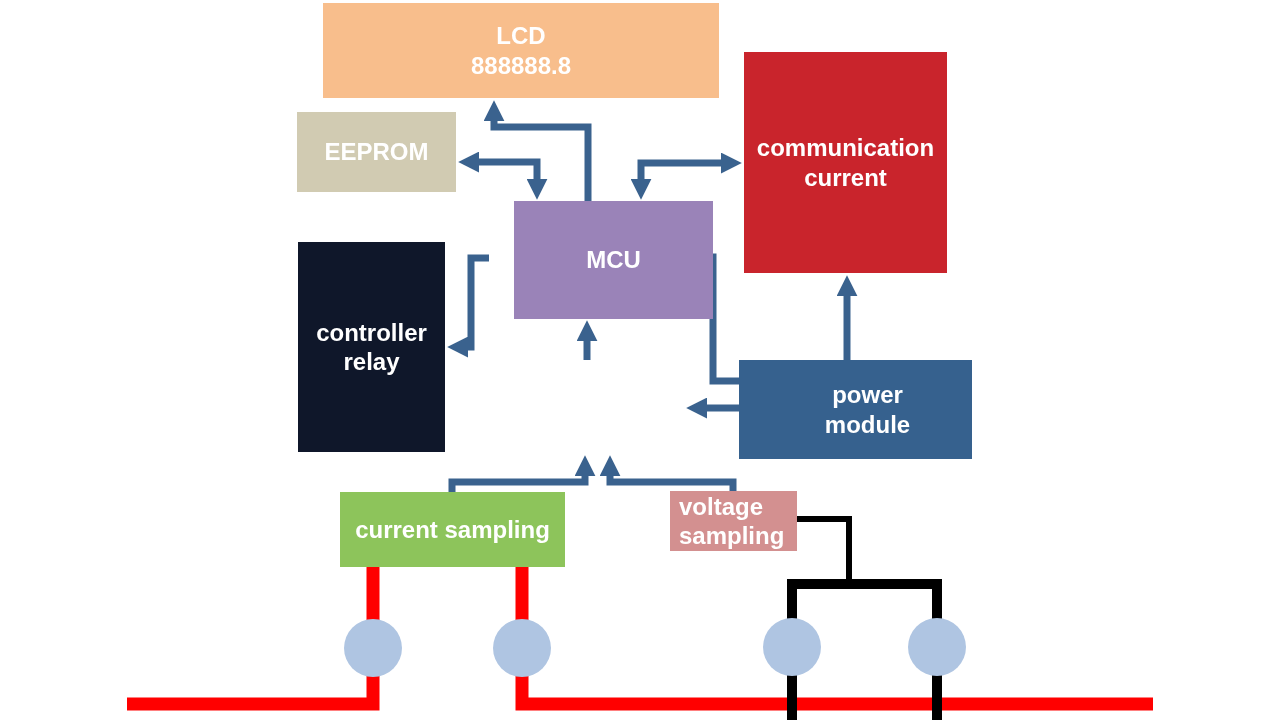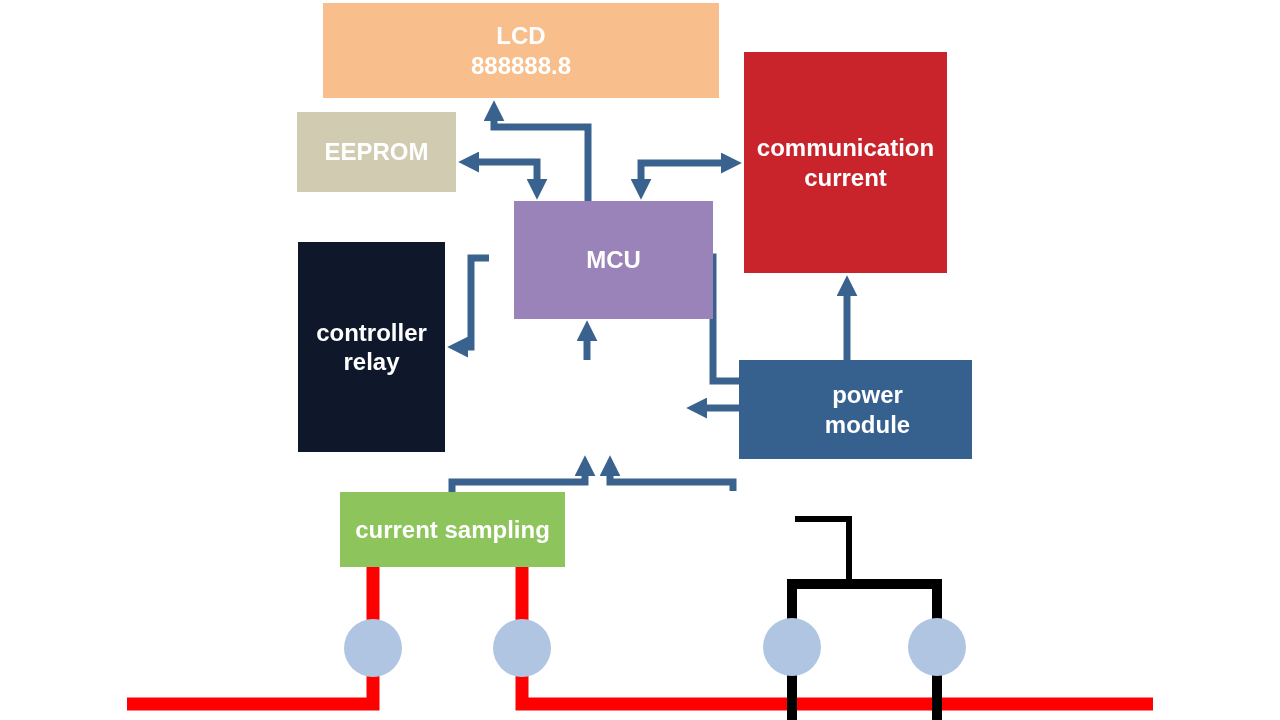--- a/index.html
+++ b/index.html
@@ -75,14 +75,16 @@
 888888.8</div>
   <div class="block b-eeprom">EEPROM</div>
   <div class="block b-comm">communication
 current</div>
   <div class="block b-mcu">MCU</div>
   <div class="block b-relay">controller
 relay</div>
   <div class="block b-power">power
 module</div>
   <div class="block b-current">current sampling</div>
+  <div class="block b-voltage">voltage
+sampling</div>
 
 </div>
 
 </body></html>

